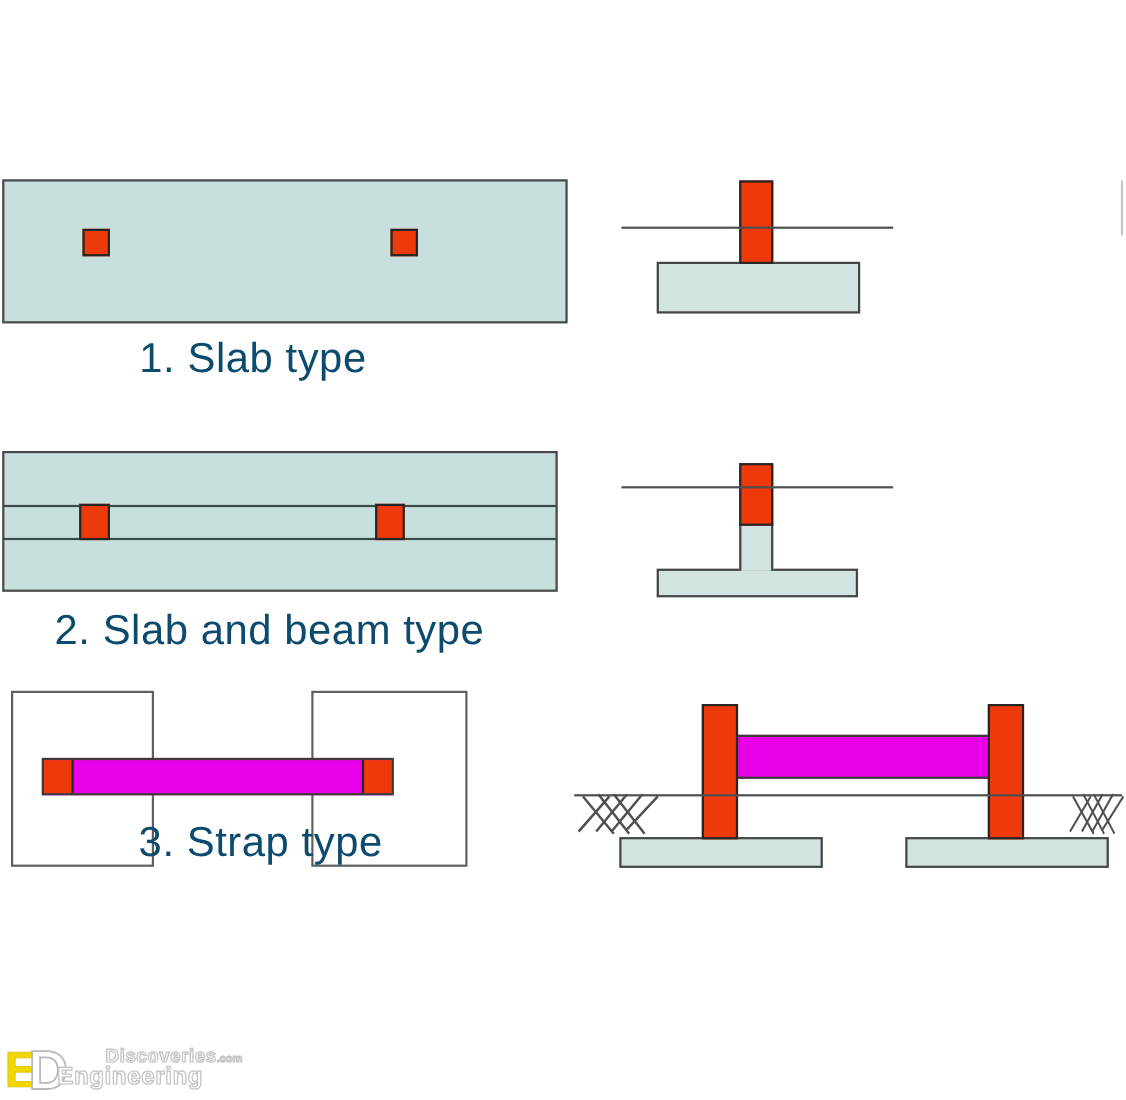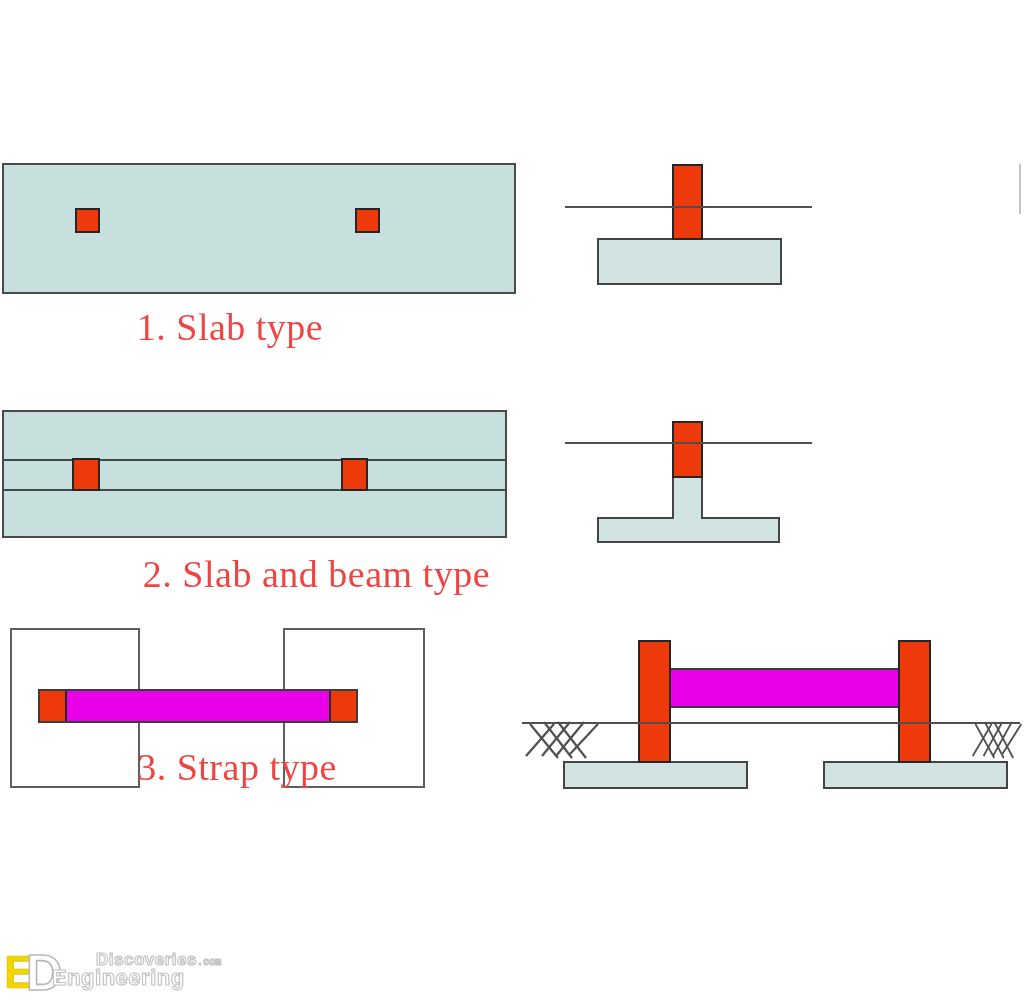--- a/index.html
+++ b/index.html
@@ -6,38 +6,38 @@
   body{font-family:"Liberation Sans", sans-serif; background:#ffffff;}
   .canvas{position:relative;width:1024px;height:1000px;background:#ffffff;overflow:hidden;}
   .abs{position:absolute;box-sizing:border-box;}
 
   
   .slab{background:#c7e0de;border:2px solid #4a4a4a;}
   .footing{background:#d2e4e2;border:2px solid #444444;}
   .colred{background:#ee3a0b;border:2px solid #262626;}
   .strap{background:#ea00e8;border:2px solid #3c3c3c;}
   .gline{background:#4f4f4f;height:2px;z-index:6;}
-  .figlabel{font-size:38px;color:#ef4444;text-align:center;letter-spacing:0.5px;font-family:Liberation Serif, serif;}
+  .figlabel{font-size:38px;color:#0c4a6e;text-align:center;letter-spacing:0.5px;}
 
   
   .f1-slab{left:2px;top:163px;width:514px;height:131px;}
   .f1-sq1{left:75px;top:208px;width:25px;height:25px;z-index:2;}
   .f1-sq2{left:355px;top:208px;width:25px;height:25px;z-index:2;}
   .f1-label{left:0;top:305px;width:460px;}
   .f1-gline{left:565px;top:206px;width:247px;}
   .f1-col{left:672px;top:164px;width:31px;height:76px;z-index:3;}
   .f1-foot{left:597px;top:238px;width:185px;height:47px;}
 
   
   .f2-slab{left:2px;top:410px;width:505px;height:128px;}
   .f2-line1{left:3px;top:459px;width:503px;height:2px;background:#3d4a4a;z-index:1;}
   .f2-line2{left:3px;top:489px;width:503px;height:2px;background:#3d4a4a;z-index:1;}
   .f2-sq1{left:72px;top:458px;width:28px;height:33px;z-index:2;}
   .f2-sq2{left:341px;top:458px;width:27px;height:33px;z-index:2;}
-  .f2-label{left:0;top:552px;width:490px;text-align:right;}
+  .f2-label{left:0;top:552px;width:490px;}
   .f2-gline{left:565px;top:442px;width:247px;}
   .f2-col{left:672px;top:421px;width:31px;height:57px;z-index:3;}
   .f2-stem{left:672px;top:476px;width:31px;height:43px;background:#d2e4e2;border-left:2px solid #444;border-right:2px solid #444;z-index:2;}
   .f2-foot{left:597px;top:517px;width:183px;height:26px;z-index:1;}
 
   
   .f3-sqL{left:10px;top:628px;width:130px;height:160px;border:2px solid #5f5f5f;background:transparent;}
   .f3-sqR{left:283px;top:628px;width:142px;height:160px;border:2px solid #5f5f5f;background:transparent;}
   .f3-strap{left:38px;top:689px;width:320px;height:34px;z-index:2;}
   .f3-endL{left:0;top:0;width:25px;height:30px;background:#ee3a0b;border-right:2px solid #262626;position:absolute;}
@@ -55,21 +55,21 @@
   
   .edge-line{left:1019px;top:164px;width:2px;height:50px;background:#c2c7c6;}
 
   
   .logo{left:4px;top:942px;width:250px;height:56px;}
   .logo-mono{position:absolute;left:0;top:4px;}
   .wm-text{position:absolute;font-weight:bold;color:#ffffff;
            -webkit-text-stroke:1.1px #c4c4c4;
            text-shadow:0 0 1px #cfcfcf, 0 0 1px #cfcfcf;}
   .wm-disc{left:92px;top:8px;font-size:17px;letter-spacing:0.5px;}
-  .wm-com{font-size:10px;letter-spacing:0;font-family:Liberation Mono, monospace;}
+  .wm-com{font-size:10px;letter-spacing:0;}
   .wm-eng{left:48px;top:23px;font-size:22px;letter-spacing:0.5px;}
 </style>
 </head>
 <body>
 
 <div class="canvas">
 
   <div>
     <div class="abs slab f1-slab"></div>
     <div class="abs colred f1-sq1"></div>

